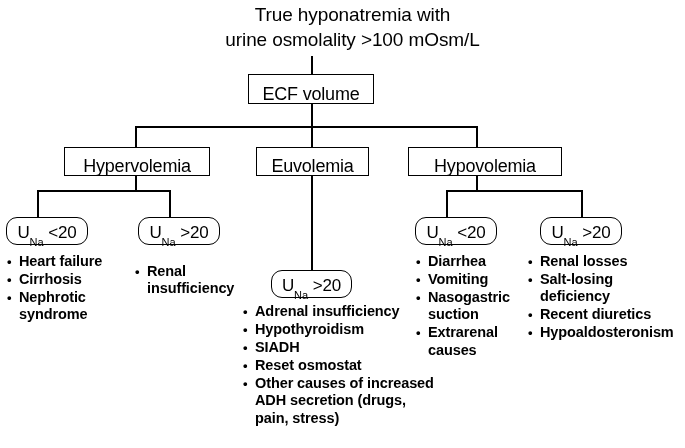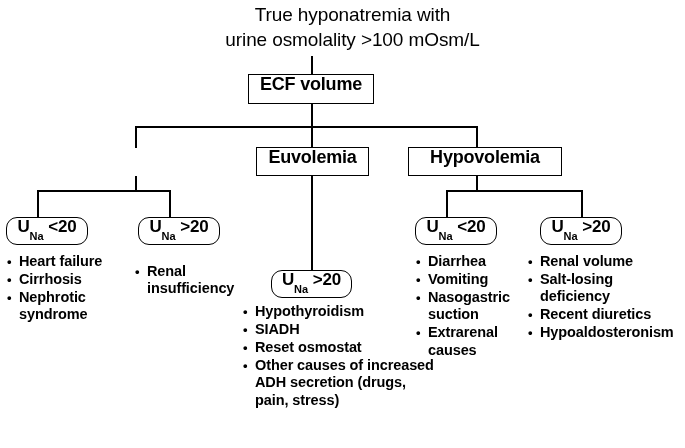--- a/index.html
+++ b/index.html
@@ -30,27 +30,26 @@
   }
   .title .line { display: block; margin-left: 20px; }
 
   
   .node {
     position: absolute;
     box-sizing: border-box;
     border: 1.6px solid #000;
     background: #fff;
     display: flex;
-    align-items: flex-start;
+    align-items: flex-end;
     justify-content: center;
     font-size: 18px;
     line-height: 1;
     white-space: nowrap;
     letter-spacing: -0.2px;
-    font-weight: bold;
   }
   .node.small {
     font-size: 17px;
     border-radius: 11px;
   }
   .node .sub {
     font-size: 11px;
     vertical-align: sub;
     position: relative;
     top: 4px;
@@ -110,20 +109,23 @@
   <div class="node" style="left:248px; top:74px; width:126px; height:30px;">
     <span>ECF volume</span>
   </div>
 
   <div class="ln vln" style="left:311px; top:104px; height:23px;"></div>
   <div class="ln hln" style="left:135px; top:126px; width:343px;"></div>
   <div class="ln vln" style="left:135px; top:126px; height:22px;"></div>
   <div class="ln vln" style="left:311px; top:126px; height:22px;"></div>
   <div class="ln vln" style="left:476px; top:126px; height:22px;"></div>
 
+  <div class="node" style="left:64px; top:147px; width:146px; height:29px;">
+    <span>Hypervolemia</span>
+  </div>
 
   <div class="node" style="left:256px; top:147px; width:113px; height:29px;">
     <span>Euvolemia</span>
   </div>
 
   <div class="node" style="left:408px; top:147px; width:154px; height:29px;">
     <span>Hypovolemia</span>
   </div>
 
   <div class="ln vln" style="left:135px; top:176px; height:15px;"></div>
@@ -182,38 +184,39 @@
   </div>
 
   <div class="blist" style="left:134px; top:253px; width:100px;margin-top:10px;">
     <ul>
       <li>Renal insufficiency</li>
     </ul>
   </div>
 
   <div class="blist" style="left:242px; top:303px; width:200px;">
     <ul>
+      <li>Adrenal insufficiency</li>
       <li>Hypothyroidism</li>
       <li>SIADH</li>
       <li>Reset osmostat</li>
       <li>Other causes of increased ADH secretion (drugs, pain, stress)</li>
     </ul>
   </div>
 
   <div class="blist" style="left:415px; top:253px; width:110px;">
     <ul>
       <li>Diarrhea</li>
       <li>Vomiting</li>
       <li>Nasogastric suction</li>
       <li>Extrarenal causes</li>
     </ul>
   </div>
 
   <div class="blist" style="left:527px; top:253px; width:158px;">
     <ul>
-      <li>Renal volume</li>
+      <li>Renal losses</li>
       <li>Salt-losing deficiency</li>
       <li>Recent diuretics</li>
       <li>Hypoaldosteronism</li>
     </ul>
   </div>
 
 </div>
 
 </body></html>

